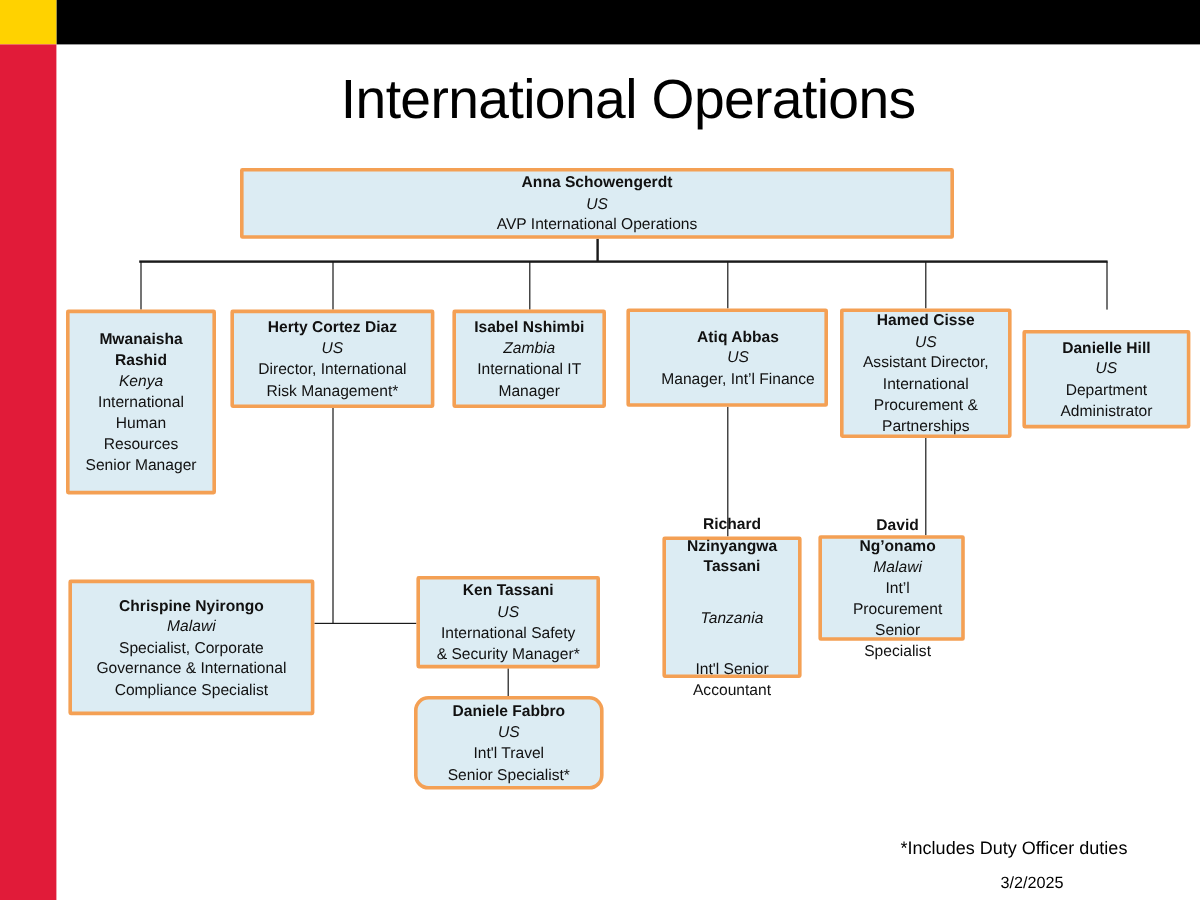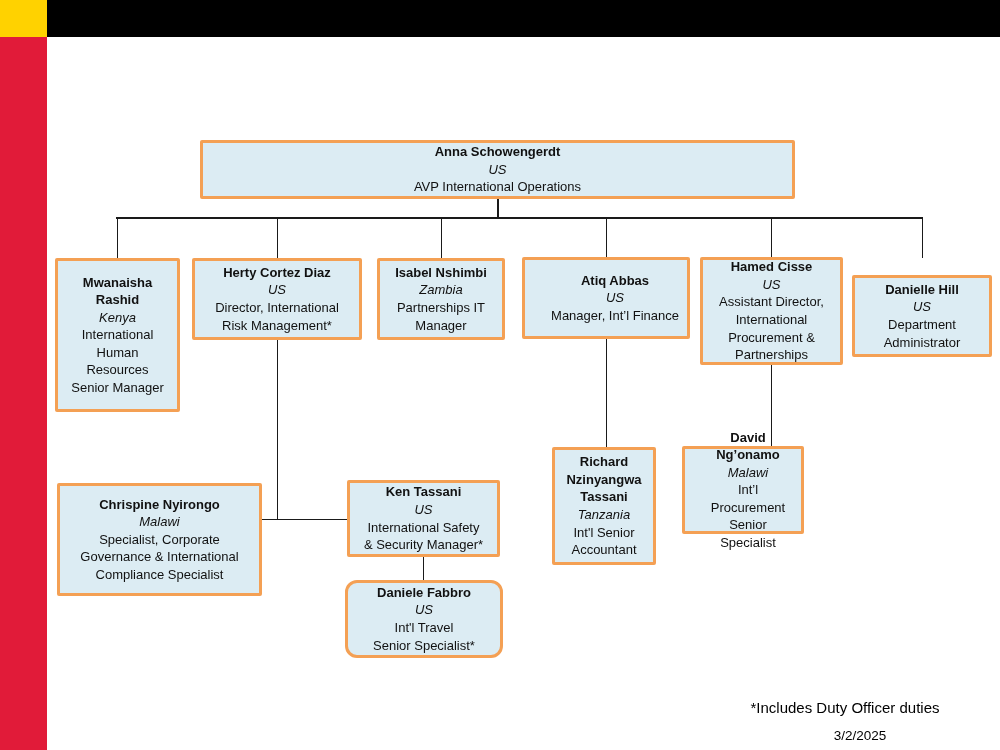--- a/index.html
+++ b/index.html
@@ -35,20 +35,21 @@
 </style>
 </head>
 <body>
 
 <div class="canvas">
 
   <div class="topbar"></div>
   <div class="yellowsq"></div>
   <div class="redstripe"></div>
 
+  <div class="title">International Operations</div>
 
   <div class="line lv thick" style="left:497px;top:199px;height:19px;"></div>
   <div class="line lh thick" style="left:116px;top:217px;width:807px;"></div>
   <div class="line lv" style="left:117px;top:218px;height:40px;"></div>
   <div class="line lv" style="left:277px;top:218px;height:40px;"></div>
   <div class="line lv" style="left:441px;top:218px;height:40px;"></div>
   <div class="line lv" style="left:606px;top:218px;height:39px;"></div>
   <div class="line lv" style="left:771px;top:218px;height:39px;"></div>
   <div class="line lv" style="left:922px;top:218px;height:40px;"></div>
   <div class="line lv" style="left:277px;top:340px;height:180px;"></div>
@@ -76,21 +77,21 @@
   <div class="box" style="left:192px;top:258px;width:170px;height:82px;">
     <span class="nm">Herty Cortez Diaz</span>
     <span class="ct">US</span>
     <span class="tt">Director, International
 Risk Management*</span>
   </div>
 
   <div class="box" style="left:377px;top:258px;width:128px;height:82px;">
     <span class="nm">Isabel Nshimbi</span>
     <span class="ct">Zambia</span>
-    <span class="tt">Partnerships IT
+    <span class="tt">International IT
 Manager</span>
   </div>
 
   <div class="box" style="left:522px;top:257px;width:168px;height:82px;padding-left:21px;">
     <span class="nm">Atiq Abbas</span>
     <span class="ct">US</span>
     <span class="tt">Manager, Int’l Finance</span>
   </div>
 
   <div class="box" style="left:700px;top:257px;width:143px;height:108px;">
@@ -124,21 +125,21 @@
 &amp; Security Manager*</span>
   </div>
 
   <div class="box" style="left:345px;top:580px;width:158px;height:78px;border-radius:12px;">
     <span class="nm">Daniele Fabbro</span>
     <span class="ct">US</span>
     <span class="tt">Int'l Travel
 Senior Specialist*</span>
   </div>
 
-  <div class="box" style="left:552px;top:447px;width:104px;height:118px;">
+  <div class="box" style="left:552px;top:447px;width:116px;height:118px;gap:25px;">
     <span class="nm">Richard
 Nzinyangwa
 Tassani</span>
     <span class="ct">Tanzania</span>
     <span class="tt">Int'l Senior
 Accountant</span>
   </div>
 
   <div class="box" style="left:682px;top:446px;width:122px;height:88px;padding-left:13px;">
     <span class="nm">David Ng’onamo</span>

